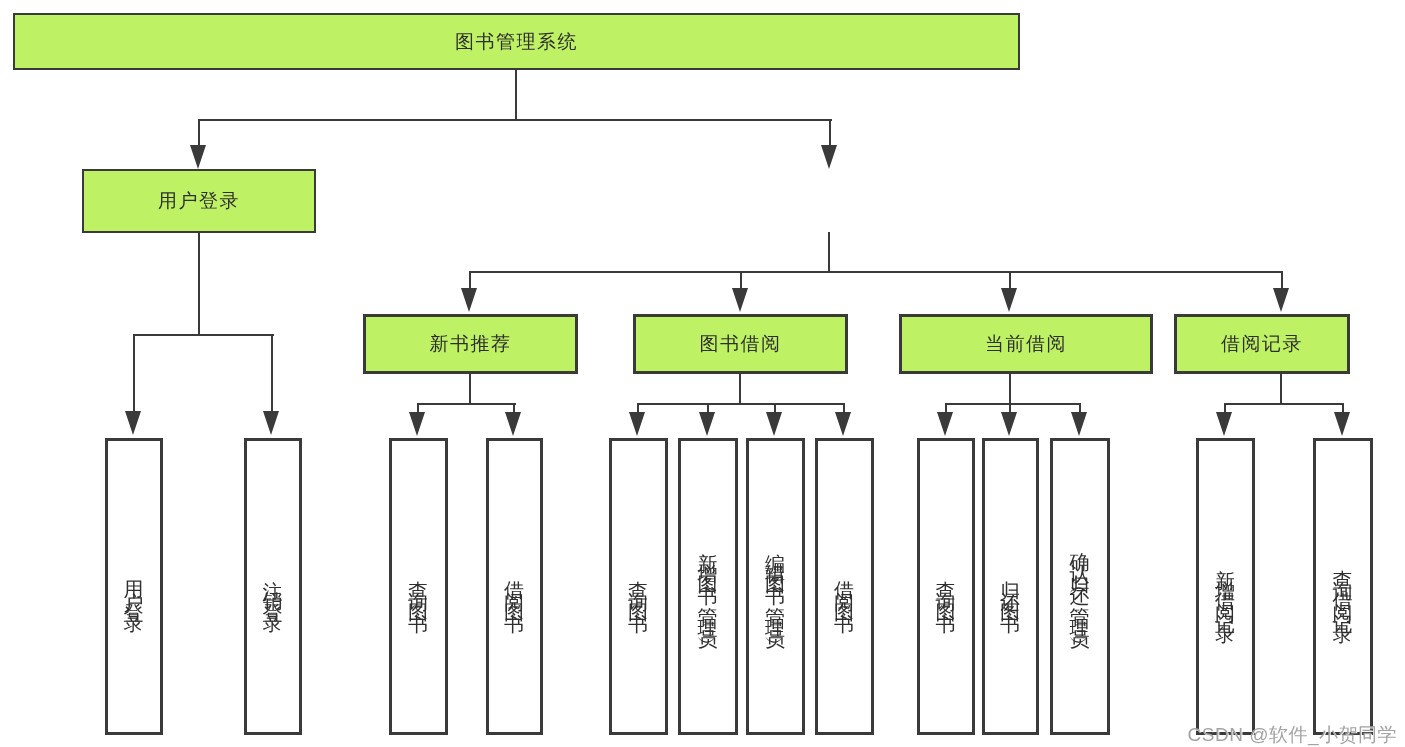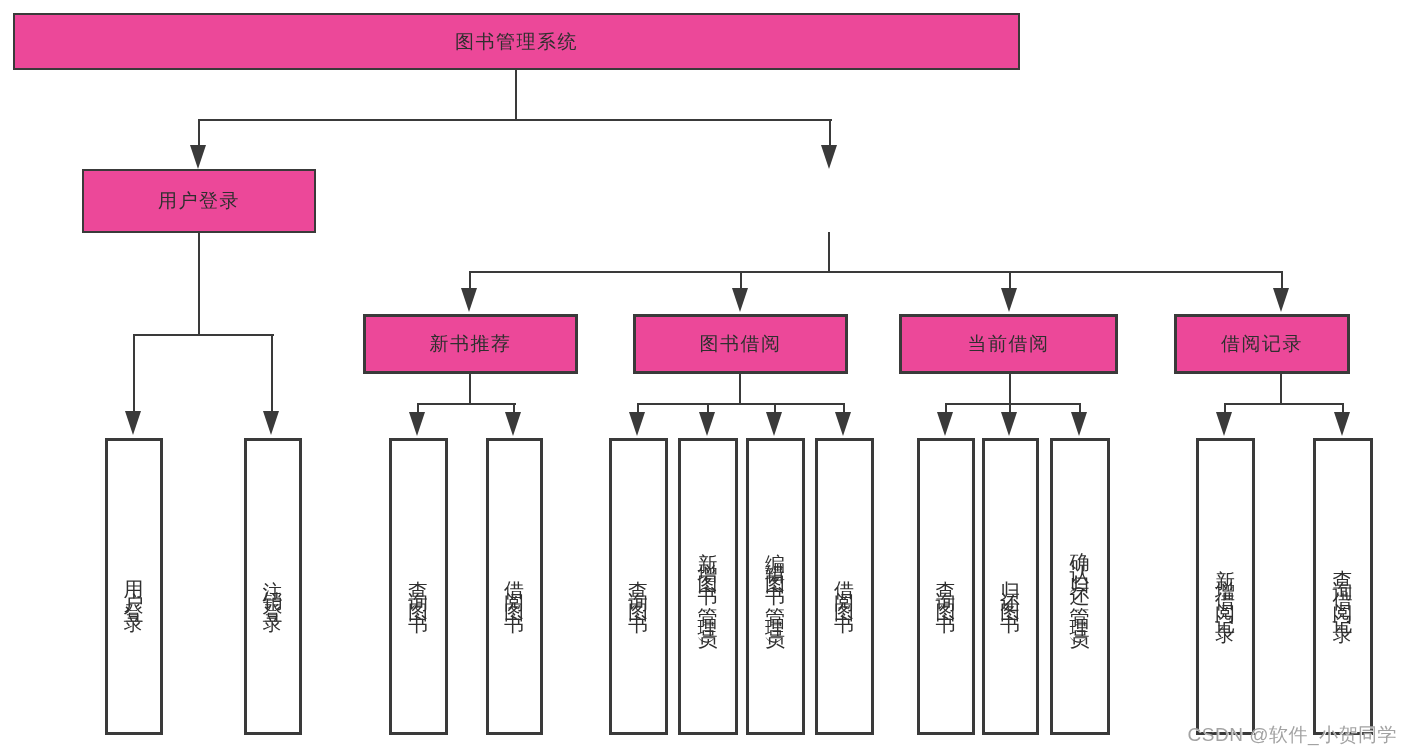--- a/index.html
+++ b/index.html
@@ -13,21 +13,21 @@
     width: 1405px;
     height: 747px;
     background: #ffffff;
     overflow: hidden;
   }
   
   .node {
     position: absolute;
     box-sizing: border-box;
     border: 2px solid #3a3a3a;
-    background: #ec4899;
+    background: #bef264;
     display: flex;
     align-items: center;
     justify-content: center;
     color: #2f2f2f;
     font-size: 19px;
     letter-spacing: 1.5px;
     white-space: nowrap;
   }
   .node.b3 { border-width: 3px; }
   .node-v {
@@ -113,21 +113,21 @@
   <div class="arr" style="left:732px;top:288px"></div>
   <div class="arr" style="left:1001px;top:288px"></div>
   <div class="arr" style="left:1273px;top:288px"></div>
 
   <div class="node b3" style="left:363px;top:314px;width:215px;height:60px">
     <span>新书推荐</span>
   </div>
   <div class="node b3" style="left:633px;top:314px;width:215px;height:60px">
     <span>图书借阅</span>
   </div>
-  <div class="node b3" style="left:899px;top:314px;width:219px;height:60px">
+  <div class="node b3" style="left:899px;top:314px;width:254px;height:60px">
     <span>当前借阅</span>
   </div>
   <div class="node b3" style="left:1174px;top:314px;width:176px;height:60px">
     <span>借阅记录</span>
   </div>
 
   <div class="ln" style="left:469px;top:373px;width:2px;height:32px"></div>
   <div class="ln" style="left:417px;top:403px;width:99px;height:2px"></div>
   <div class="ln" style="left:417px;top:403px;width:2px;height:12px"></div>
   <div class="ln" style="left:513px;top:403px;width:2px;height:12px"></div>

